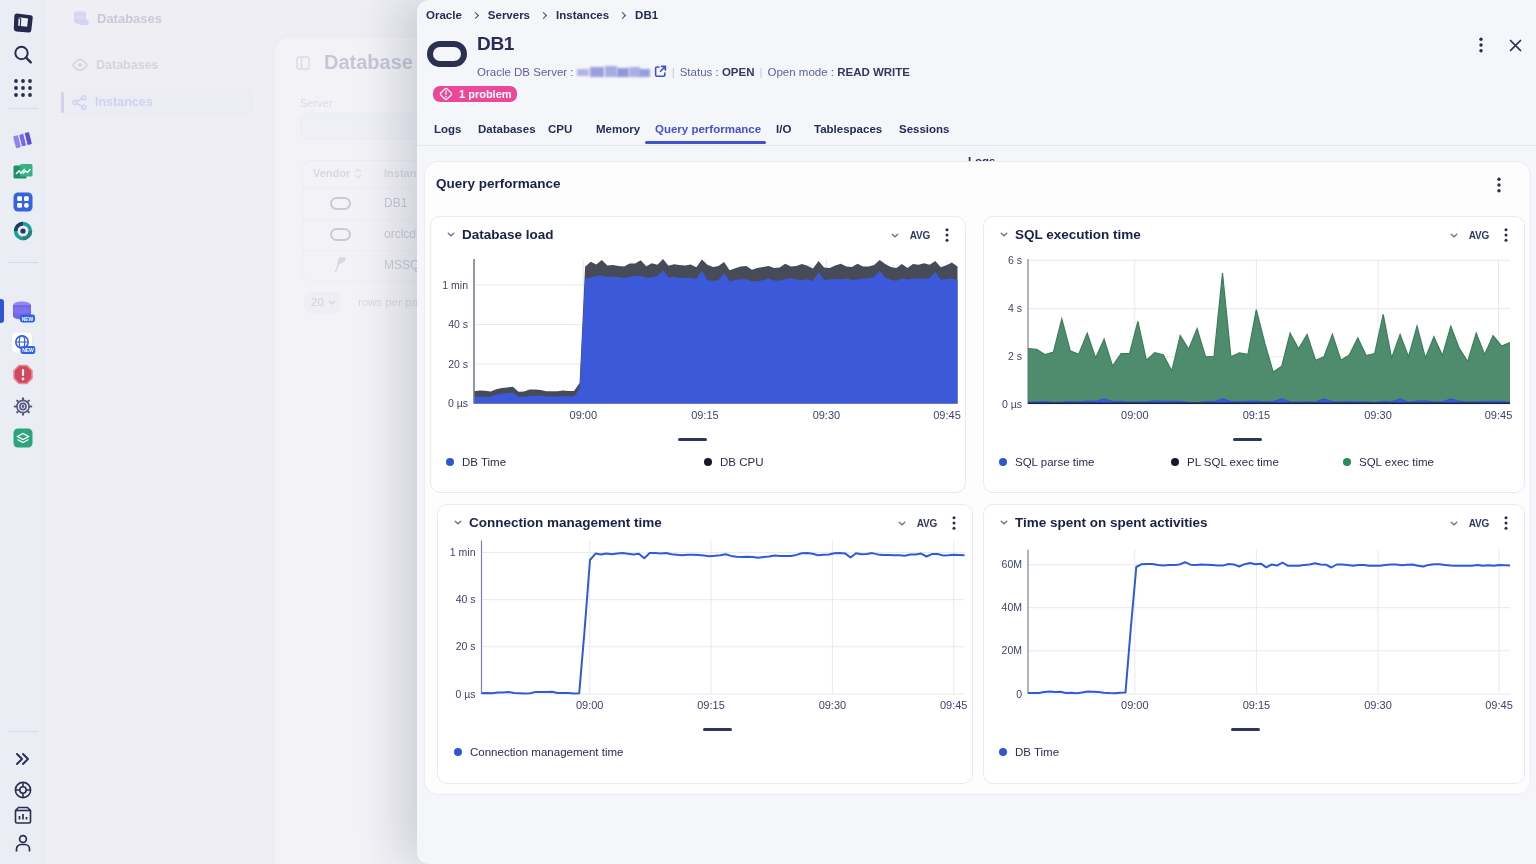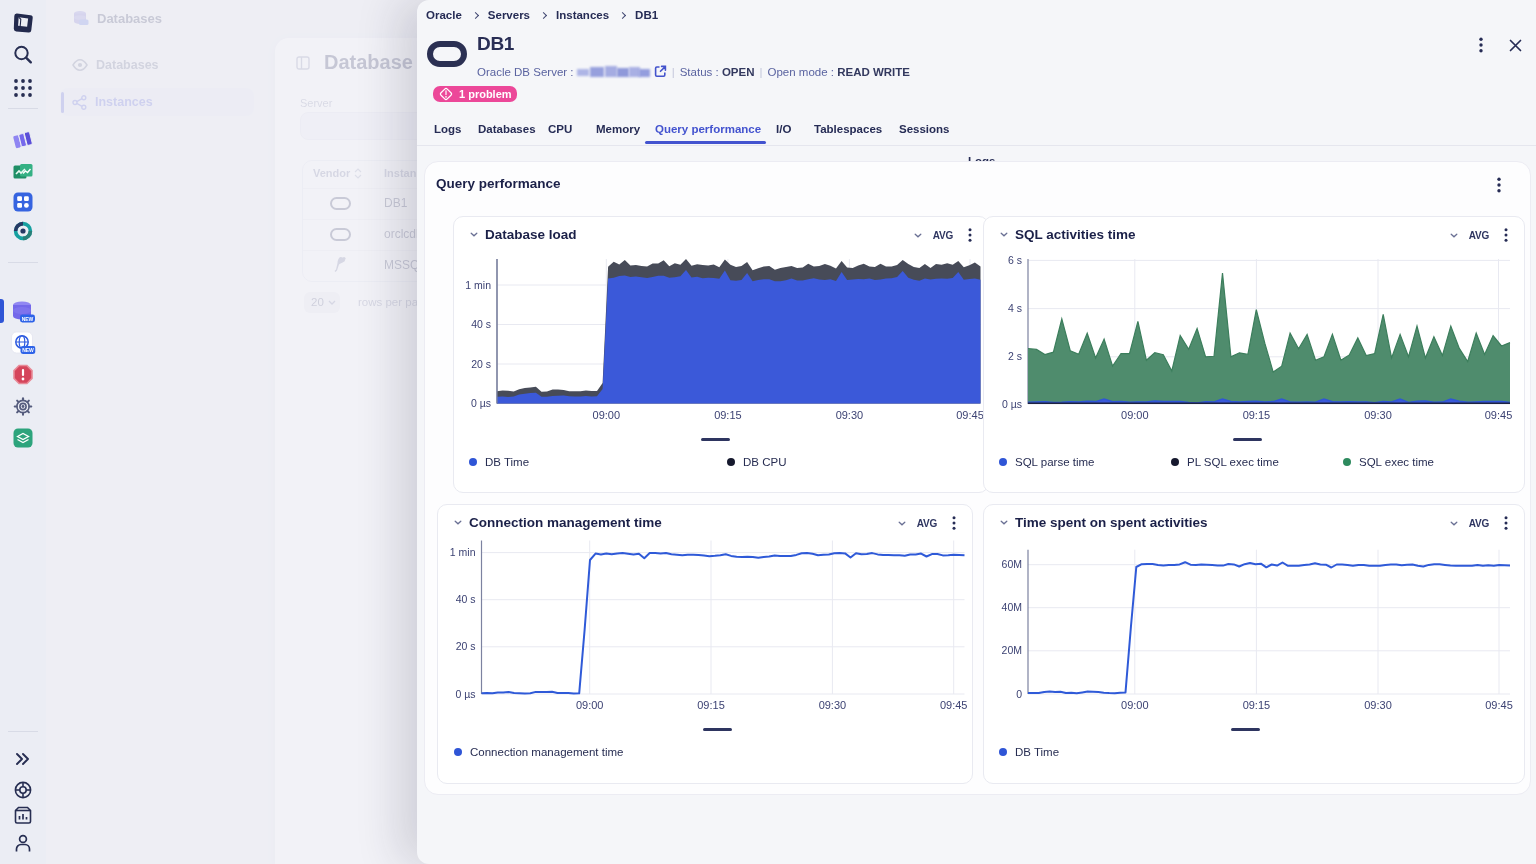--- a/index.html
+++ b/index.html
@@ -300,21 +300,21 @@
     <div class="tab" style="left:551px;margin-top:32px;">Logs</div>
     <div id="tabul"></div>
     <div id="tabline"></div>
     <div id="bigcard">
       <div id="qptitle">Query performance</div>
       <div style="position:absolute; right:29px; top:15px;"><svg width="4" height="16" viewBox="0 0 4 16">
             <circle cx="2" cy="2.2" r="1.7" fill="#262c55"></circle>
             <circle cx="2" cy="8" r="1.7" fill="#262c55"></circle>
             <circle cx="2" cy="13.8" r="1.7" fill="#262c55"></circle>
           </svg></div>
-<div class="ccard" style="left:28px; top:54px; width:536px; height:277px;">
+<div class="ccard" style="left:5px; top:54px; width:536px; height:277px;">
           <div class="chead-l">
             <svg width="8" height="5" viewBox="0 0 8 5">
               <path d="M1.2 1.2 L4 3.8 L6.8 1.2" stroke="#6a7094" stroke-width="1.3" fill="none" stroke-linecap="round"></path>
             </svg>
             <span class="ctitle">Database load</span>
           </div>
           <div class="chead-r">
             <svg width="8" height="5" viewBox="0 0 8 5">
               <path d="M1.2 1.2 L4 3.8 L6.8 1.2" stroke="#6a7094" stroke-width="1.3" fill="none" stroke-linecap="round"></path>
             </svg>
@@ -349,21 +349,21 @@
           </svg>
           <div class="dash" style="left:246.5px; top:221.0px;"></div>
           <div class="legend" style="left:15px; top:239px;"><span class="ldot" style="background:#2f55d6;"></span>DB Time</div>
           <div class="legend" style="left:273px; top:239px;"><span class="ldot" style="background:#16192e;"></span>DB CPU</div>
         </div>
         <div class="ccard" style="left:558px; top:54px; width:542px; height:277px;">
           <div class="chead-l">
             <svg width="8" height="5" viewBox="0 0 8 5">
               <path d="M1.2 1.2 L4 3.8 L6.8 1.2" stroke="#6a7094" stroke-width="1.3" fill="none" stroke-linecap="round"></path>
             </svg>
-            <span class="ctitle">SQL activities time</span>
+            <span class="ctitle">SQL execution time</span>
           </div>
           <div class="chead-r">
             <svg width="8" height="5" viewBox="0 0 8 5">
               <path d="M1.2 1.2 L4 3.8 L6.8 1.2" stroke="#6a7094" stroke-width="1.3" fill="none" stroke-linecap="round"></path>
             </svg>
             <span class="avg">AVG</span>
             <svg width="4" height="14" viewBox="0 0 4 14">
               <circle cx="2" cy="1.8" r="1.5" fill="#262c55"></circle>
               <circle cx="2" cy="7" r="1.5" fill="#262c55"></circle>
               <circle cx="2" cy="12.2" r="1.5" fill="#262c55"></circle>

